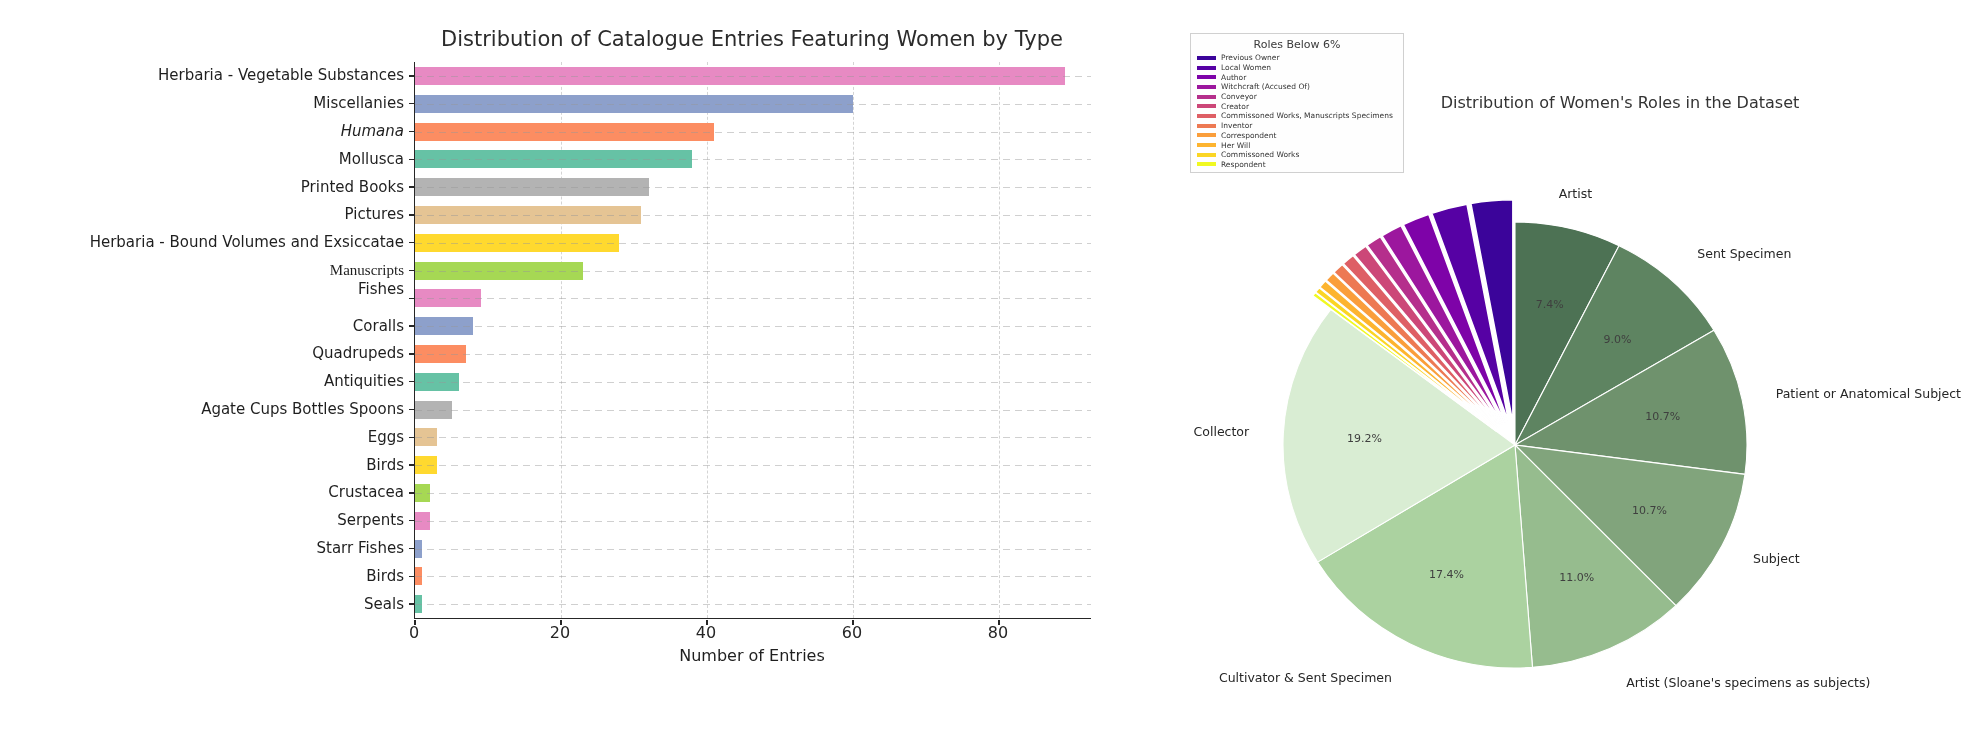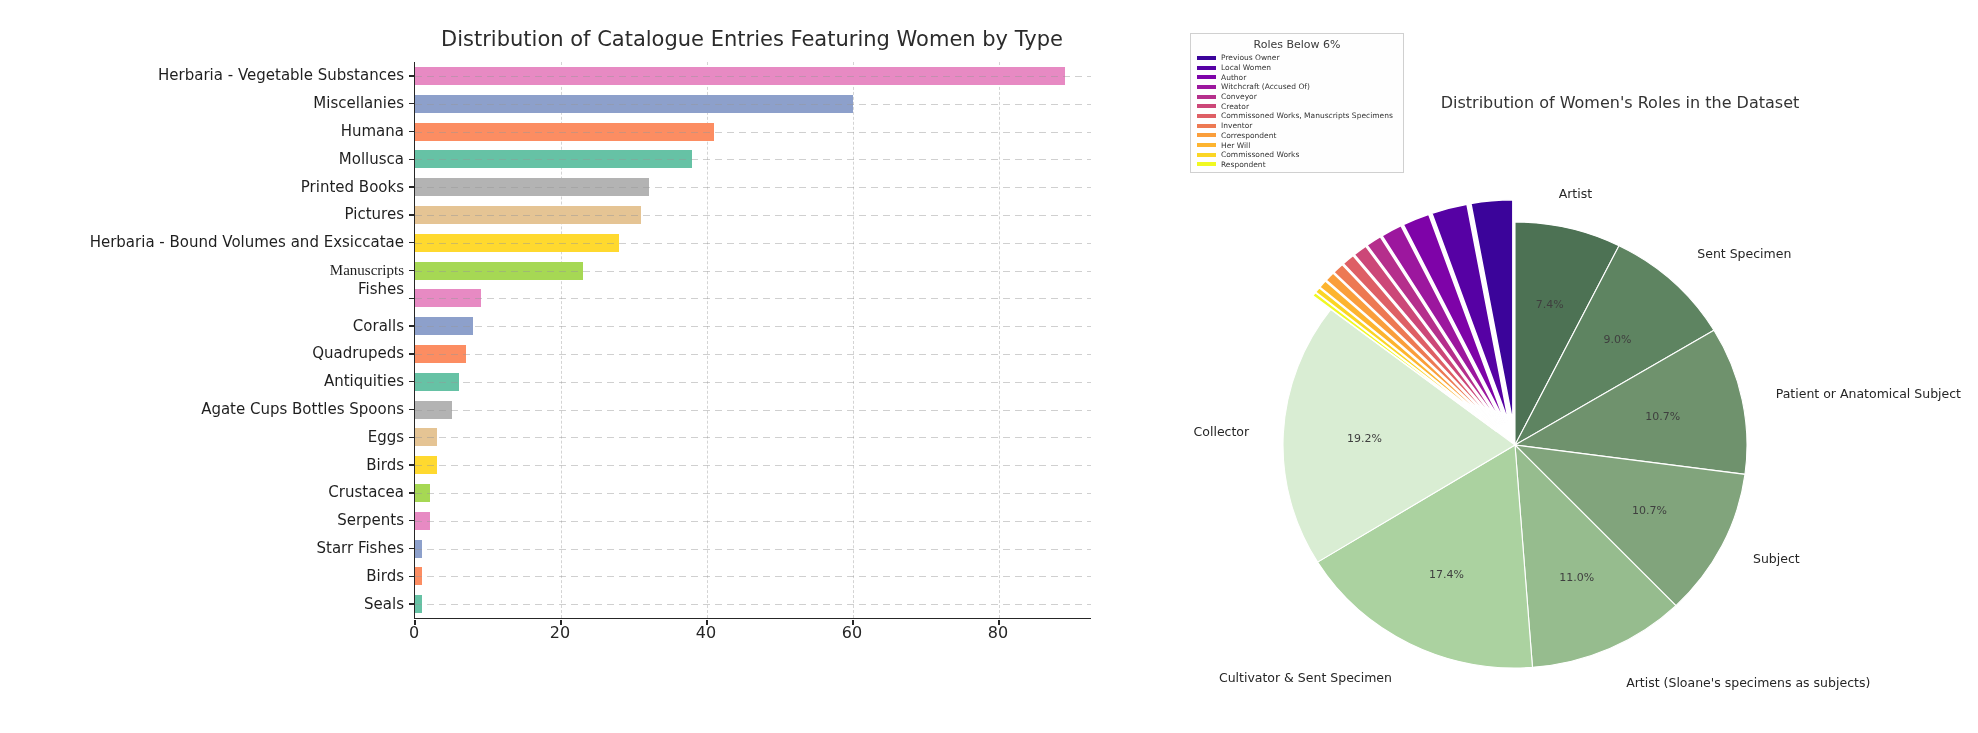--- a/index.html
+++ b/index.html
@@ -43,21 +43,21 @@
 </style>
 </head>
 <body>
 
 <div id="canvas">
 
   <div id="bar-title">Distribution of Catalogue Entries Featuring Women by Type</div>
   <div id="bar-ylabels">
       <div class="cat-label" style="top: 4.4px;">Herbaria - Vegetable Substances</div>
       <div class="cat-label" style="top: 32.2px;">Miscellanies</div>
-      <div class="cat-label" style="top: 60px;">Humana</div>
+      <div class="cat-label" style="top: 60px; font-style: italic;">Humana</div>
       <div class="cat-label" style="top: 87.8px;">Mollusca</div>
       <div class="cat-label" style="top: 115.6px;">Printed Books</div>
       <div class="cat-label" style="top: 143.4px;">Pictures</div>
       <div class="cat-label" style="top: 171.2px;">Herbaria - Bound Volumes and Exsiccatae</div>
       <div class="cat-label" style="top: 199px; font-family: Liberation Serif, serif;">Manuscripts</div>
       <div class="cat-label" style="top: 218px; padding-left: 31px;">Fishes</div>
       <div class="cat-label" style="top: 254.6px;">Coralls</div>
       <div class="cat-label" style="top: 282.4px;">Quadrupeds</div>
       <div class="cat-label" style="top: 310.2px;">Antiquities</div>
       <div class="cat-label" style="top: 338px;">Agate Cups Bottles Spoons</div>
@@ -140,20 +140,21 @@
       <div class="hgrid" style="top: 542.1px;"></div>
       <div class="ytickmark" style="top: 541.3px;"></div>
     </div>
   <div id="bar-xticks">
       <div class="xticklabel" style="left: 0px;">0</div>
       <div class="xticklabel" style="left: 146.004px;">20</div>
       <div class="xticklabel" style="left: 292.009px;">40</div>
       <div class="xticklabel" style="left: 438.013px;">60</div>
       <div class="xticklabel" style="left: 584.017px;">80</div>
     </div>
+  <div id="bar-xlabel">Number of Entries</div>
 
   <div id="pie-title">Distribution of Women's Roles in the Dataset</div>
   <svg id="pie-svg" width="828" height="613" viewBox="0 0 828 613">
       <path d="M 365 325 L 365 102 A 232 223 0 0 1 469.0249061328875 125.67336241426818 Z" fill="#4d7254" stroke="#ffffff" stroke-width="1.1"></path>
       <text x="399.7427255428299" y="187.94937083314073" text-anchor="middle" class="pie-pct">7.4%</text>
       <text x="425.398892097535" y="77.78890621761397" text-anchor="middle" class="pie-outer">Artist</text>
       <path d="M 365 325 L 469.0249061328875 125.67336241426818 A 232 223 0 0 1 563.9461842369274 210.27998396672402 Z" fill="#5e8461" stroke="#ffffff" stroke-width="1.1"></path>
       <text x="467.5369695113408" y="222.7146375650399" text-anchor="middle" class="pie-pct">9.0%</text>
       <text x="547.2565777658695" y="138.2269853053771" text-anchor="start" class="pie-outer">Sent Specimen</text>
       <path d="M 365 325 L 563.9461842369274 210.27998396672402 A 232 223 0 0 1 594.9833704081256 354.33885207757896 Z" fill="#6f926d" stroke="#ffffff" stroke-width="1.1"></path>

